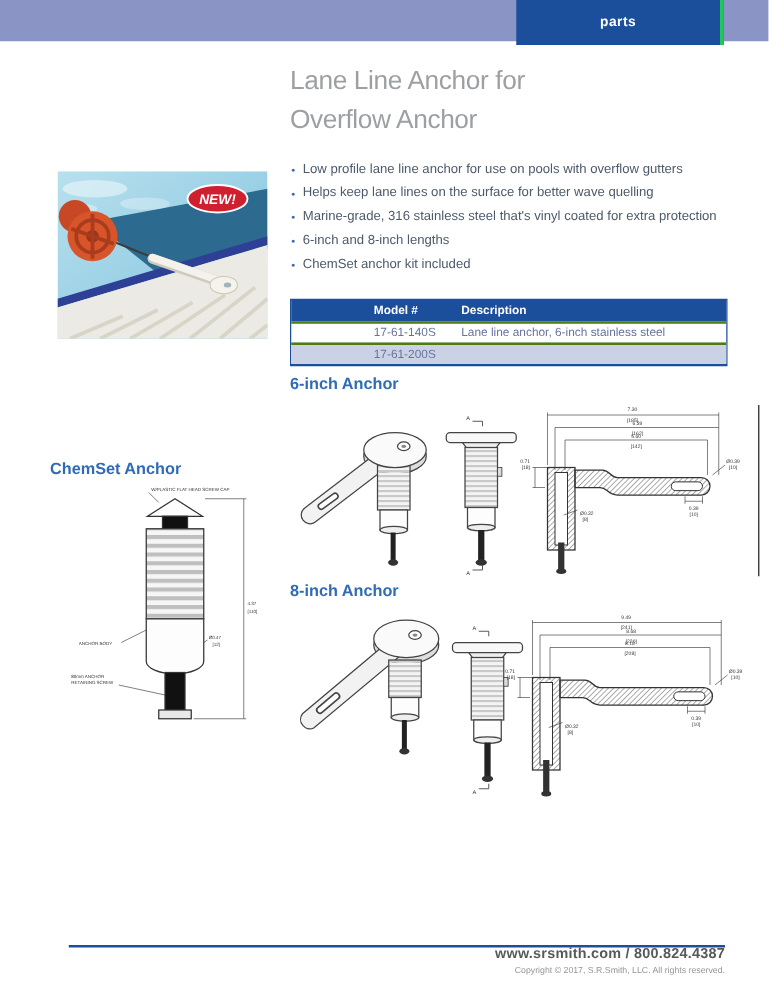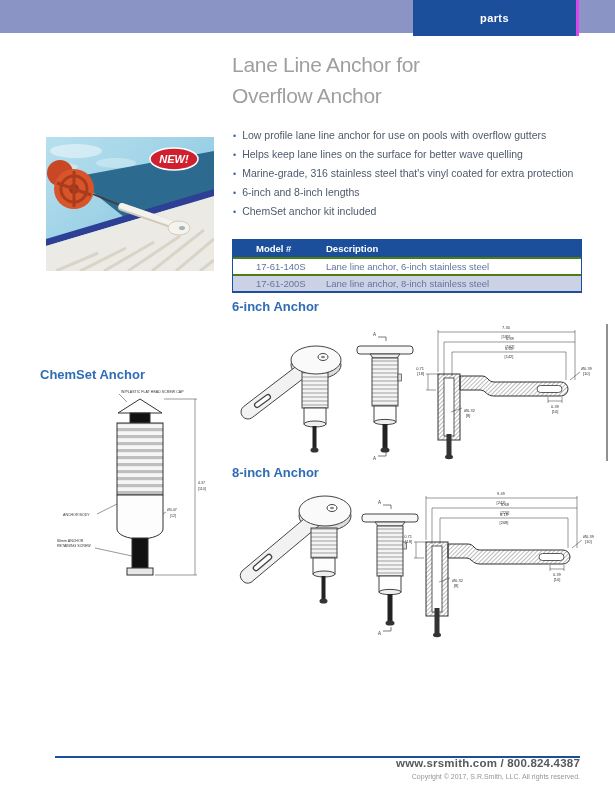--- a/index.html
+++ b/index.html
@@ -1,39 +1,39 @@
 <!DOCTYPE html>
 <html><head>
 <meta charset="utf-8">
 <style>
   html,body{margin:0;padding:0;background:#fff;}
   .page{position:relative;width:615px;height:803px;background:#ffffff;overflow:hidden;
         font-family:"Liberation Sans",sans-serif;}
   
   .topbar{position:absolute;left:0;top:0;width:615px;height:33px;background:#8b95c5;}
   .parts-tab{position:absolute;left:413px;top:0;width:163px;height:36px;background:#1c4f9b;
-             border-right:3px solid #d946ef;display:flex;align-items:center;justify-content:center;
+             border-right:3px solid #22c55e;display:flex;align-items:center;justify-content:center;
              color:#fff;font-weight:bold;font-size:11px;letter-spacing:.4px;}
   
   .title{position:absolute;left:232px;top:49px;font-size:21px;line-height:31px;color:#9da0a3;
          font-weight:300;letter-spacing:-0.3px;}
   
   .photo{position:absolute;left:46px;top:137px;width:168px;height:134px;}
   
   .features{position:absolute;left:233px;top:129px;width:360px;}
   .feat-row{display:flex;align-items:flex-start;margin-bottom:5px;font-size:10.5px;color:#4d5a6b;}
   .feat-dot{color:#3c66ad;font-size:9px;margin-right:6px;line-height:14px;}
   .feat-text{line-height:12.5px;}
   
   .model-table{position:absolute;left:232px;top:239px;width:348px;border:1px solid #1c4f9b;
                border-bottom:2px solid #1c4f9b;font-size:9.5px;}
   .mt-header{display:flex;background:#1c4f9b;color:#fff;font-weight:bold;height:17px;align-items:center;}
   .mt-row{display:flex;height:15px;align-items:center;color:#66739c;border-top:2px solid #4d7c0f;}
   .mt-row.alt{background:#ccd2e6;}
-  .col-model{width:62px;padding-left:23px;flex:none;}
+  .col-model{width:62px;padding-left:23px;flex:none;margin-left:43px;}
   .col-desc{flex:1;padding-left:8px;}
   
   .sec-head{position:absolute;font-size:13px;font-weight:bold;color:#2f6cb5;text-align:right;}
   .h6{left:232px;top:299px;}
   .hc{left:40px;top:367px;}
   .h8{left:232px;top:465px;}
   svg text{font-family:"Liberation Sans",sans-serif;}
   .dim{font-size:4px;fill:#333;}
   .lbl{font-size:3.6px;fill:#333;}
   .amark{font-size:4.5px;fill:#333;}
@@ -136,21 +136,20 @@
     <div class="mt-header">
       <div class="col-model">Model #</div>
       <div class="col-desc">Description</div>
     </div>
     <div class="mt-row">
       <div class="col-model">17-61-140S</div>
       <div class="col-desc">Lane line anchor, 6-inch stainless steel</div>
     </div>
     <div class="mt-row alt">
       <div class="col-model">17-61-200S</div>
-      <div class="col-desc">Lane line anchor, 8-inch stainless steel</div>
     </div>
   </div>
 
   <div class="sec-head h6">6-inch Anchor</div>
   <div class="sec-head hc">ChemSet Anchor</div>
   <div class="sec-head h8">8-inch Anchor</div>
 
   <svg style="position:absolute;left:230px;top:316px;" width="380" height="148" viewBox="0 0 380 148">
     <defs>
       <pattern id="hatch6" width="3" height="3" patternUnits="userSpaceOnUse" patternTransform="rotate(45)">

